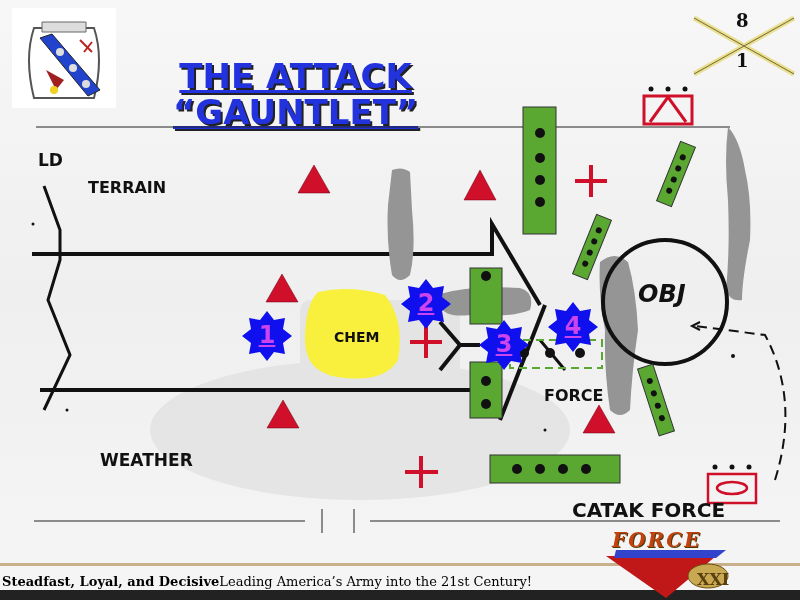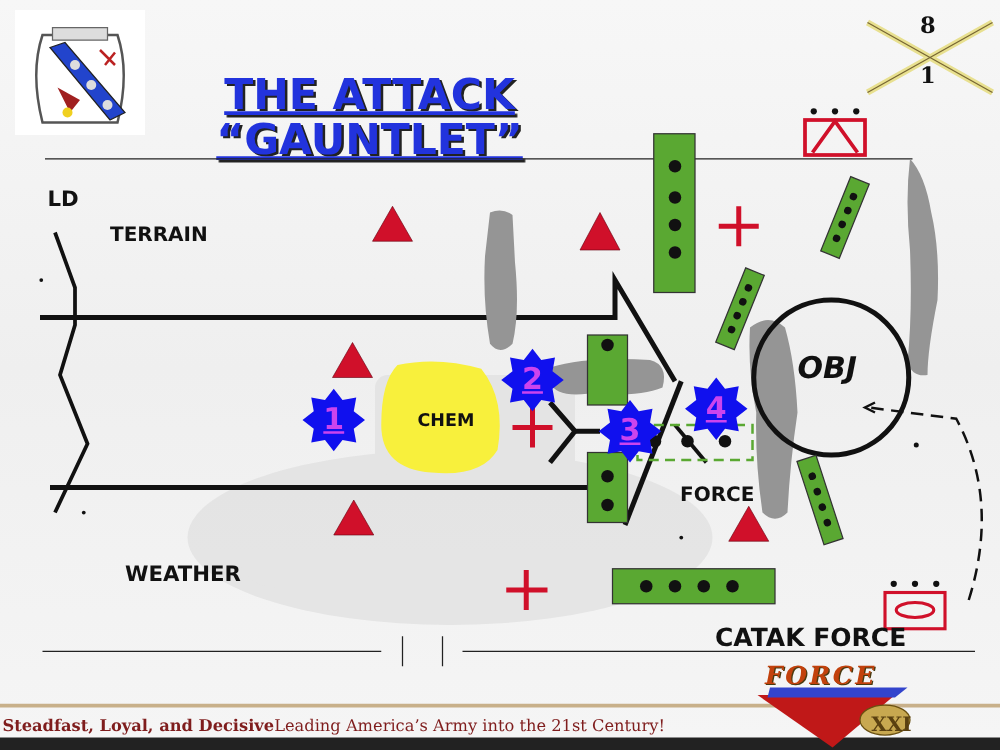--- a/index.html
+++ b/index.html
@@ -3,21 +3,21 @@
 <meta charset="utf-8">
 <style>
   html,body{margin:0;padding:0;}
   body{width:800px;height:600px;position:relative;overflow:hidden;background:#f4f4f4;font-family:"DejaVu Sans",sans-serif;}
   .bg{position:absolute;left:0;top:0;width:800px;height:590px;background:linear-gradient(180deg,#f7f7f7 0%,#efefef 50%,#f5f5f5 100%);}
   .abs{position:absolute;}
   .title{position:absolute;left:173px;top:58px;font-family:"DejaVu Sans",sans-serif;font-weight:bold;font-size:34px;line-height:36px;color:#2233dd;text-decoration:underline;text-shadow:2px 2px 0 #222;text-align:center;letter-spacing:0px;}
   .lbl{position:absolute;font-weight:bold;color:#111;font-family:"DejaVu Sans",sans-serif;}
   .footer-bar{position:absolute;left:0;top:590px;width:800px;height:10px;background:#222;}
   .footer-line{position:absolute;left:0;top:563px;width:800px;height:3px;background:#c8b08a;}
-  .footer-text{position:absolute;left:2px;top:574px;font-family:"DejaVu Serif",serif;font-size:13px;color:#7f1d1d;white-space:nowrap;}
+  .footer-text{position:absolute;left:2px;top:574px;font-family:"DejaVu Serif",serif;font-size:13px;color:#000000;white-space:nowrap;}
   .footer-text b{font-weight:bold;}
   .star-label{position:absolute;width:36px;text-align:center;font-weight:bold;font-size:24px;color:#cc44ee;text-decoration:underline;line-height:26px;}
 </style>
 </head>
 <body>
 
 <div class="bg"></div>
 
 <svg class="abs" style="left:0;top:0" width="800" height="590">
   <g fill="#e2e2e2" opacity="0.8">

